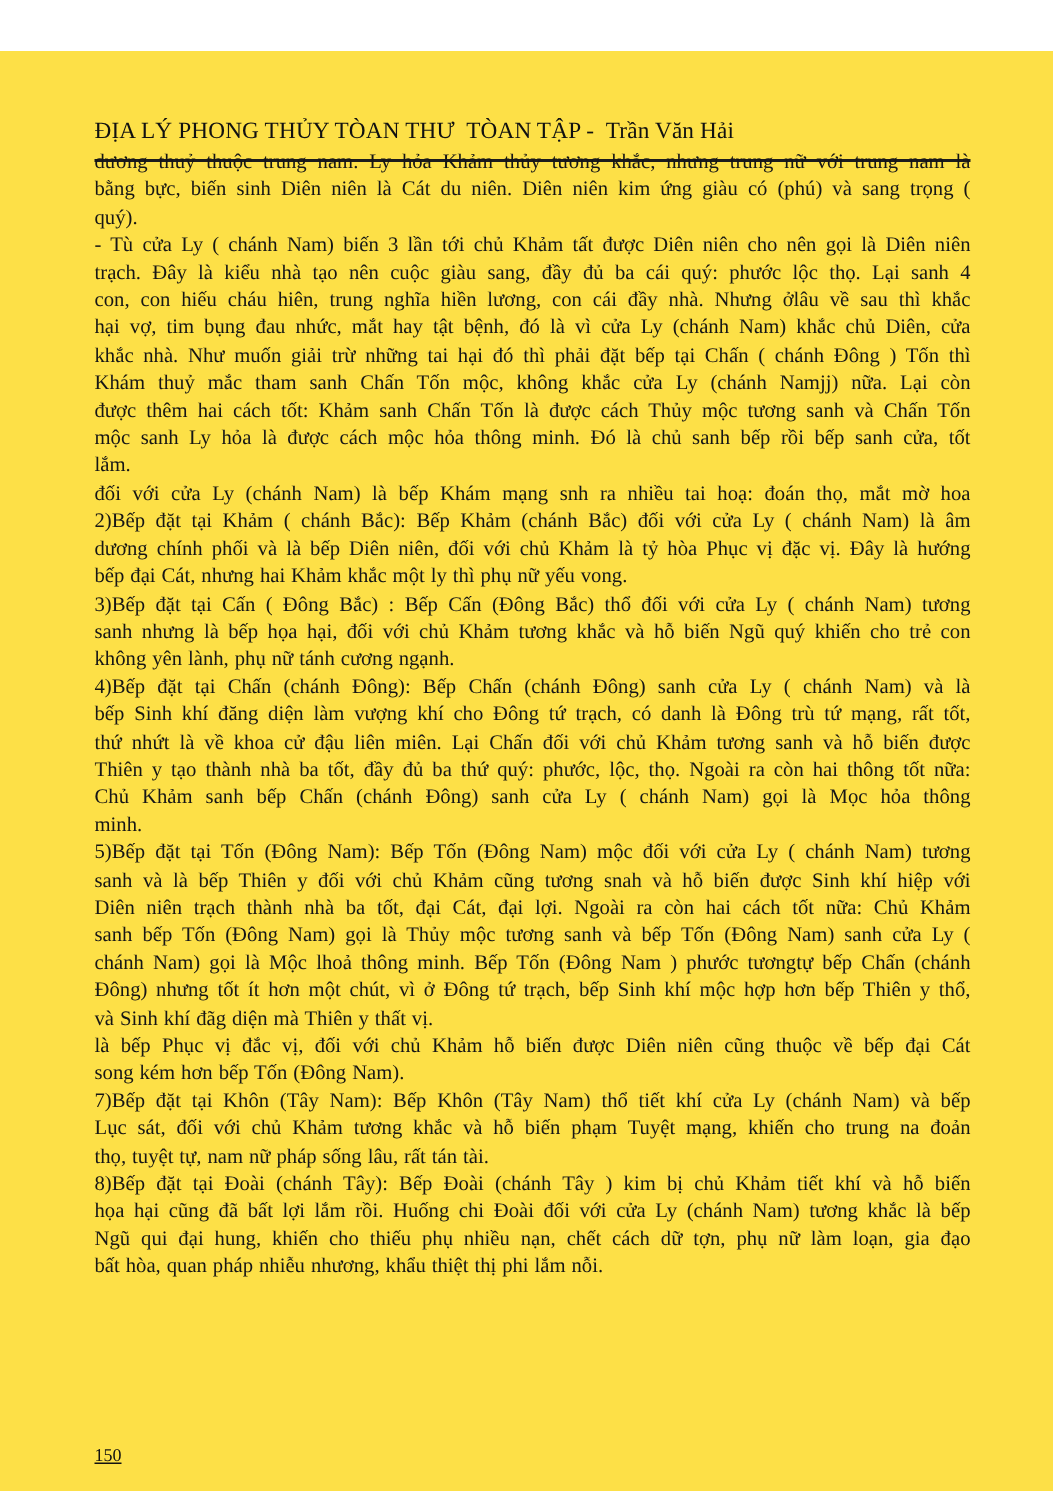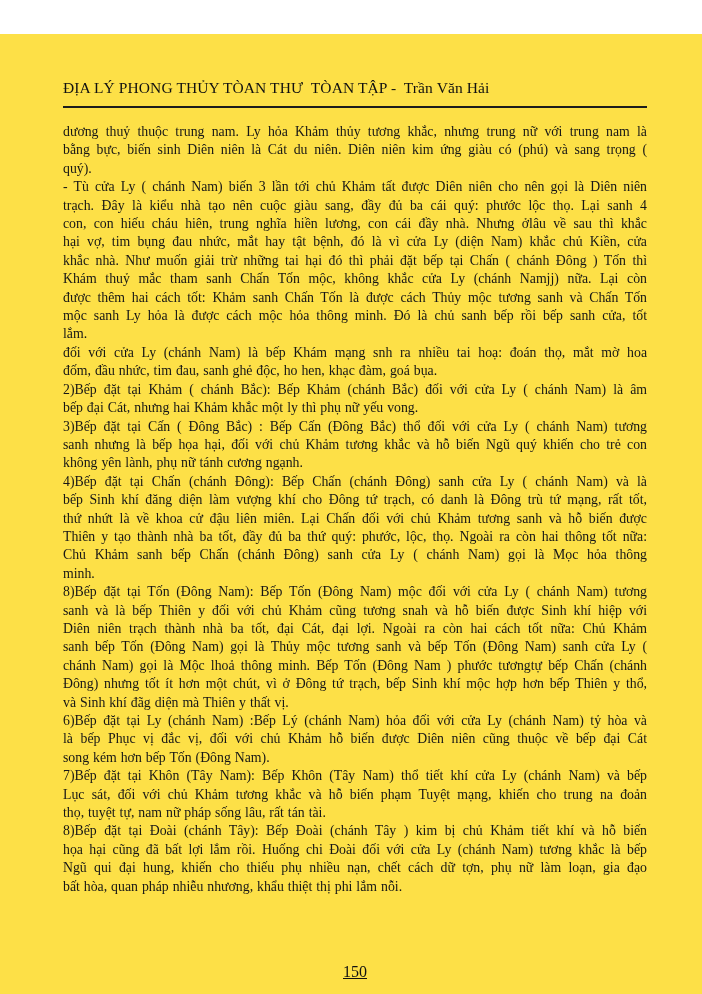--- a/index.html
+++ b/index.html
@@ -27,89 +27,87 @@
     color: #111111;
   }
   .header-rule {
     position: absolute;
     left: 63px; top: 72px;
     width: 584px;
     border-top: 2px solid #1c1c1c;
   }
   .body-text {
     position: absolute;
-    left: 63px; top: 89px;
+    left: 63px; top: 65px;
     width: 584px;
     font-size: 13.8px;
   }
   .line {
     height: 18.42px;
     line-height: 18.42px;
     overflow: hidden;
     text-align: justify;
     text-align-last: justify;
     word-spacing: 0.5px;
   }
   .line.end {
     text-align: left;
     text-align-last: left;
     font-family: Liberation Serif, serif;
   }
   .footer-pagenum {
     position: absolute;
     left: 63px; top: 929px;
     width: 584px;
-    text-align: center;
-    font-size: 16px;
+    font-size: 12px;
     color: #111111;
     text-decoration: underline;
   }
 </style>
 </head>
 <body>
 
 <div class="page">
 
   <div class="header-title">ĐỊA LÝ PHONG THỦY TÒAN THƯ  TÒAN TẬP -  Trần Văn Hải</div>
   <div class="header-rule"></div>
 
   <div class="body-text">
     <div class="line">dương thuỷ thuộc trung nam. Ly hỏa Khảm thủy tương khắc, nhưng trung nữ với trung nam là</div>
     <div class="line">bằng bực, biến sinh Diên niên là Cát du niên. Diên niên kim ứng giàu có (phú) và sang trọng (</div>
     <div class="line end">quý).</div>
     <div class="line">- Tù cửa Ly ( chánh Nam) biến 3 lần tới chủ Khảm tất được Diên niên cho nên gọi là Diên niên</div>
     <div class="line">trạch. Đây là kiểu nhà tạo nên cuộc giàu sang, đầy đủ ba cái quý: phước lộc thọ. Lại sanh 4</div>
     <div class="line">con, con hiếu cháu hiên, trung nghĩa hiền lương, con cái đầy nhà. Nhưng ởlâu về sau thì khắc</div>
-    <div class="line">hại vợ, tim bụng đau nhức, mắt hay tật bệnh, đó là vì cửa Ly (diện Nam) khắc chủ Kiền, cửa</div>
+    <div class="line">hại vợ, tim bụng đau nhức, mắt hay tật bệnh, đó là vì cửa Ly (chánh Nam) khắc chủ Diên, cửa</div>
     <div class="line">khắc nhà. Như muốn giải trừ những tai hại đó thì phải đặt bếp tại Chấn ( chánh Đông ) Tốn thì</div>
     <div class="line">Khám thuỷ mắc tham sanh Chấn Tốn mộc, không khắc cửa Ly (chánh Namjj) nữa. Lại còn</div>
     <div class="line">được thêm hai cách tốt: Khảm sanh Chấn Tốn là được cách Thủy mộc tương sanh và Chấn Tốn</div>
     <div class="line">mộc sanh Ly hỏa là được cách mộc hỏa thông minh. Đó là chủ sanh bếp rồi bếp sanh cửa, tốt</div>
     <div class="line end">lắm.</div>
     <div class="line">đối với cửa Ly (chánh Nam) là bếp Khám mạng snh ra nhiều tai hoạ: đoán thọ, mắt mờ hoa</div>
-    <div class="line end">đốm, đầu nhức, tim đau, sanh ghẻ độc, ho hen, khạc đàm, goá bụa.</div>
     <div class="line">2)Bếp đặt tại Khảm ( chánh Bắc): Bếp Khảm (chánh Bắc) đối với cửa Ly ( chánh Nam) là âm</div>
+    <div class="line">dương chính phối và là bếp Diên niên, đối với chủ Khảm là tỷ hòa Phục vị đặc vị. Đây là hướng</div>
     <div class="line end">bếp đại Cát, nhưng hai Khảm khắc một ly thì phụ nữ yếu vong.</div>
     <div class="line">3)Bếp đặt tại Cấn ( Đông Bắc) : Bếp Cấn (Đông Bắc) thổ đối với cửa Ly ( chánh Nam) tương</div>
     <div class="line">sanh nhưng là bếp họa hại, đối với chủ Khảm tương khắc và hỗ biến Ngũ quý khiến cho  trẻ con</div>
     <div class="line end">không yên lành, phụ nữ tánh cương ngạnh.</div>
     <div class="line">4)Bếp đặt tại Chấn (chánh Đông): Bếp Chấn (chánh Đông) sanh cửa Ly ( chánh Nam) và là</div>
     <div class="line">bếp Sinh khí đăng diện làm vượng khí cho Đông tứ trạch, có danh là Đông trù tứ mạng, rất tốt,</div>
     <div class="line">thứ nhứt là về khoa cử đậu liên miên. Lại Chấn đối với chủ Khảm tương sanh và hỗ biến được</div>
     <div class="line">Thiên y tạo thành nhà ba tốt, đầy đủ ba thứ quý: phước, lộc, thọ. Ngoài ra còn hai thông tốt nữa:</div>
     <div class="line">Chủ Khảm sanh bếp Chấn (chánh Đông) sanh cửa Ly ( chánh Nam) gọi là Mọc hỏa thông</div>
     <div class="line end">minh.</div>
-    <div class="line">8)Bếp đặt tại Tốn (Đông Nam): Bếp Tốn (Đông Nam) mộc đối với cửa Ly ( chánh Nam) tương</div>
+    <div class="line">5)Bếp đặt tại Tốn (Đông Nam): Bếp Tốn (Đông Nam) mộc đối với cửa Ly ( chánh Nam) tương</div>
     <div class="line">sanh và là bếp Thiên y đối với chủ Khảm cũng tương snah và hỗ biến được Sinh khí hiệp với</div>
     <div class="line">Diên niên trạch thành nhà ba tốt, đại Cát, đại lợi. Ngoài ra còn hai cách tốt nữa: Chủ Khảm</div>
     <div class="line">sanh bếp Tốn (Đông Nam) gọi là Thủy mộc tương sanh và bếp Tốn (Đông Nam) sanh cửa Ly (</div>
     <div class="line">chánh Nam) gọi là Mộc lhoả thông minh. Bếp Tốn (Đông Nam ) phước tươngtự bếp Chấn (chánh</div>
     <div class="line">Đông) nhưng tốt ít hơn một chút, vì ở Đông tứ trạch, bếp Sinh khí mộc hợp hơn bếp Thiên y thổ,</div>
     <div class="line end">và Sinh khí đãg diện mà Thiên y thất vị.</div>
-    <div class="line">6)Bếp đặt tại Ly (chánh Nam) :Bếp Lý (chánh Nam) hỏa đối với cửa Ly (chánh Nam) tỷ hòa và</div>
     <div class="line">là bếp Phục vị đắc vị, đối với chủ Khảm hỗ biến được Diên niên cũng thuộc về bếp đại Cát</div>
     <div class="line end">song kém hơn bếp Tốn (Đông Nam).</div>
     <div class="line">7)Bếp đặt tại Khôn (Tây Nam): Bếp Khôn (Tây Nam) thổ tiết khí cửa Ly (chánh Nam) và bếp</div>
     <div class="line">Lục sát, đối với chủ Khảm tương khắc và hỗ biến phạm Tuyệt mạng, khiến cho trung na đoản</div>
     <div class="line end">thọ, tuyệt tự, nam nữ pháp sống lâu, rất tán tài.</div>
     <div class="line">8)Bếp đặt tại Đoài (chánh Tây): Bếp Đoài (chánh Tây ) kim bị chủ Khảm tiết khí và hỗ biến</div>
     <div class="line">họa hại cũng đã bất lợi lắm rồi. Huống chi Đoài đối với cửa Ly (chánh Nam) tương khắc là bếp</div>
     <div class="line">Ngũ qui đại hung, khiến cho  thiếu phụ nhiều nạn, chết cách dữ tợn, phụ nữ làm loạn, gia đạo</div>
     <div class="line end">bất hòa, quan pháp nhiễu nhương, khẩu thiệt thị phi lắm nỗi.</div>
   </div>

